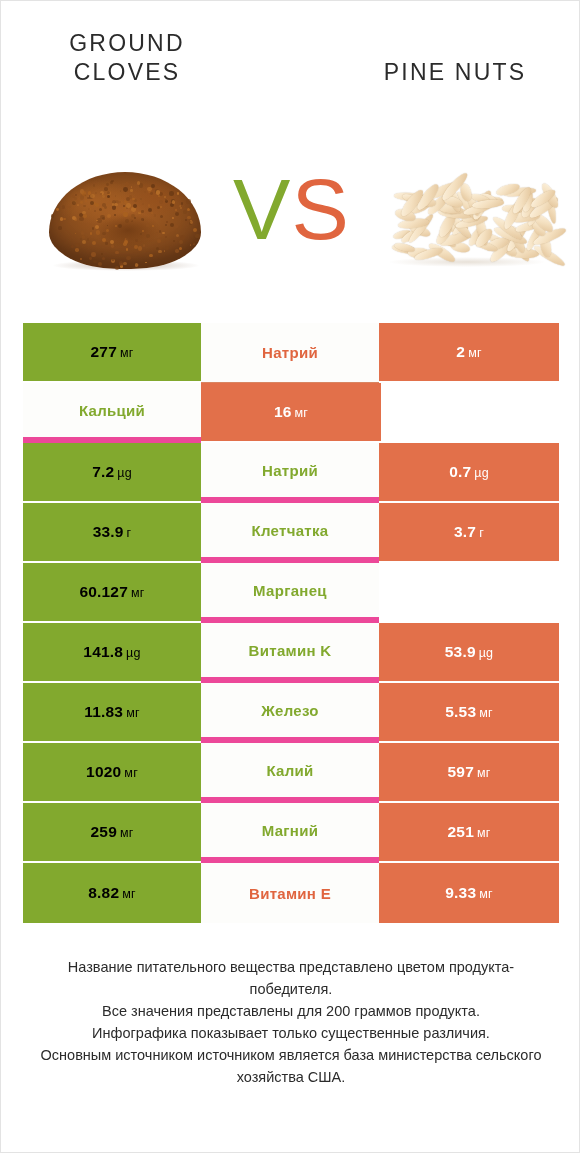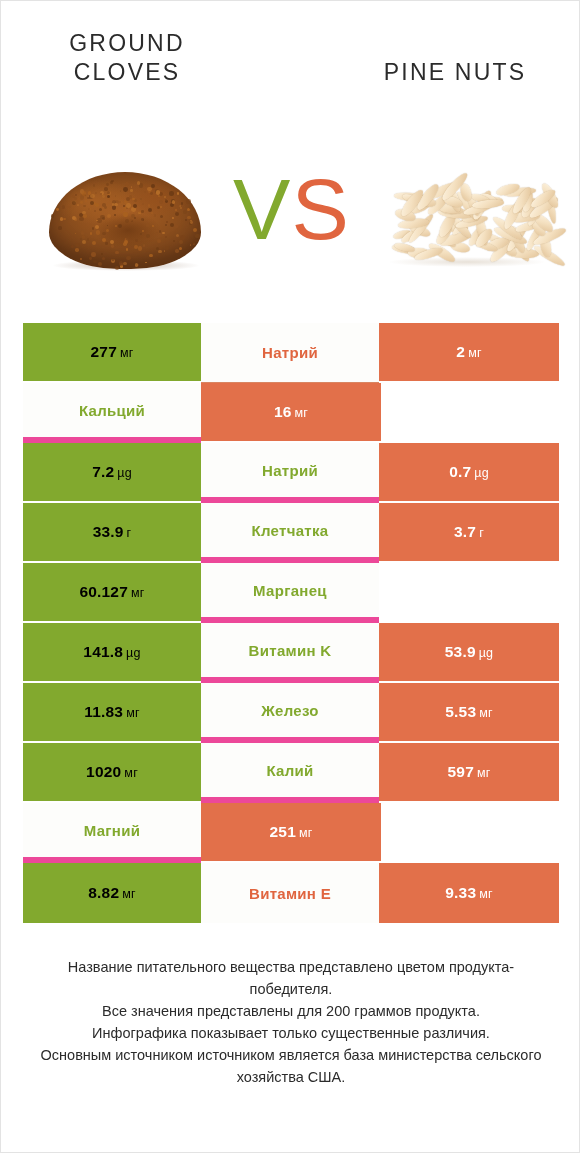--- a/index.html
+++ b/index.html
@@ -652,20 +652,23 @@
           <span class="val">1020<span class="unit">мг</span></span>
         </div>
         <div class="cell cell-mid sep-green">
           <span class="nutrient win-green">Калий</span>
         </div>
         <div class="cell cell-right">
           <span class="val">597<span class="unit">мг</span></span>
         </div>
       </div>
       <div class="row">
+        <div class="cell cell-left">
+          <span class="val">259<span class="unit">мг</span></span>
+        </div>
         <div class="cell cell-mid sep-green">
           <span class="nutrient win-green">Магний</span>
         </div>
         <div class="cell cell-right">
           <span class="val">251<span class="unit">мг</span></span>
         </div>
       </div>
       <div class="row">
         <div class="cell cell-left">
           <span class="val">8.82<span class="unit">мг</span></span>

